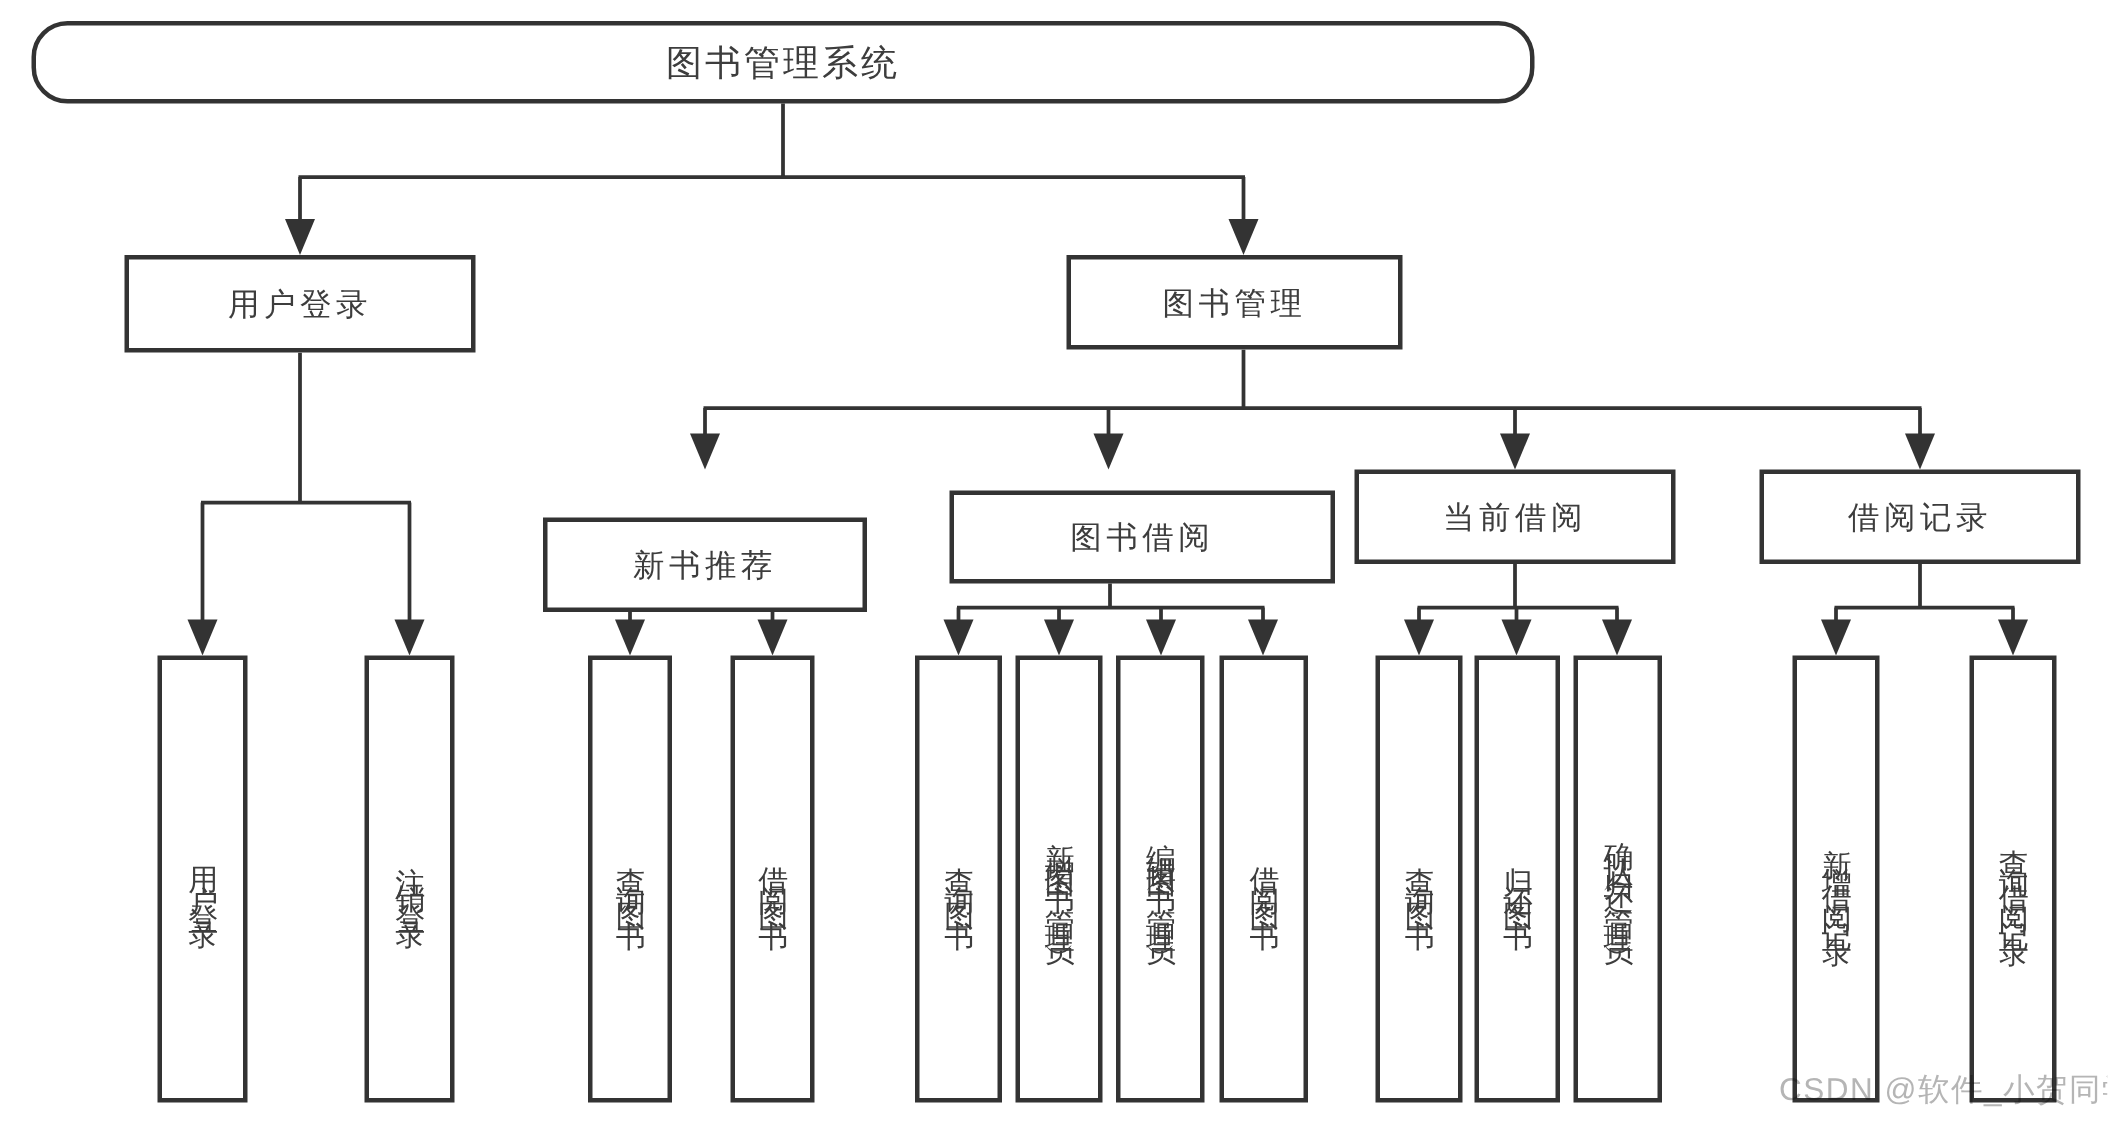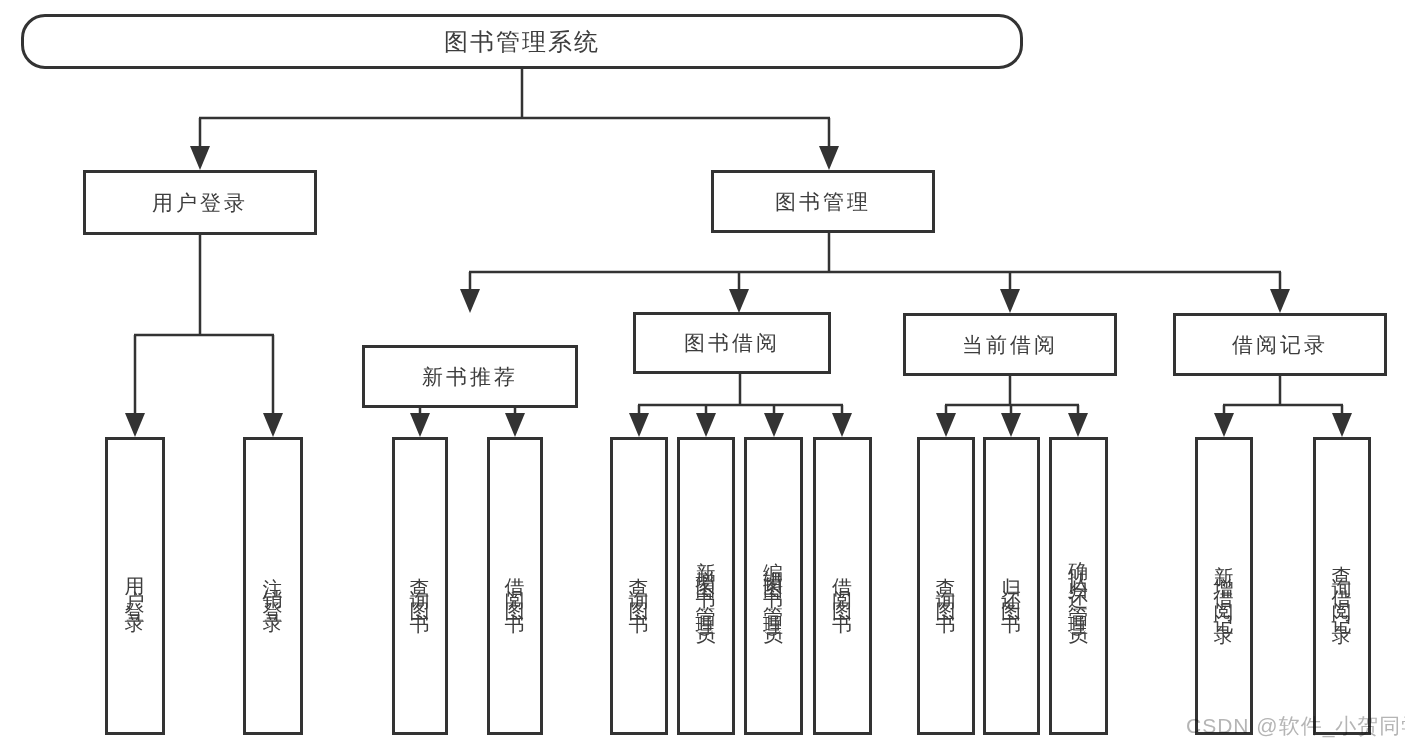--- a/index.html
+++ b/index.html
@@ -86,21 +86,21 @@
   <div class="hbox" style="left:83px;top:170px;width:234px;height:65px;">
     <span>用户登录</span>
   </div>
   <div class="hbox" style="left:711px;top:170px;width:224px;height:63px;text-align:center;">
     <span>图书管理</span>
   </div>
 
   <div class="hbox" style="left:362px;top:313px;width:216px;height:63px;margin-top:32px;">
     <span>新书推荐</span>
   </div>
-  <div class="hbox" style="left:633px;top:312px;width:198px;height:62px;">
+  <div class="hbox" style="left:633px;top:327px;width:257px;height:62px;">
     <span>图书借阅</span>
   </div>
   <div class="hbox" style="left:903px;top:313px;width:214px;height:63px;">
     <span>当前借阅</span>
   </div>
   <div class="hbox" style="left:1173px;top:313px;width:214px;height:63px;">
     <span>借阅记录</span>
   </div>
 
   <div class="vbox" style="left:105px;top:437px;width:60px;height:298px;">

